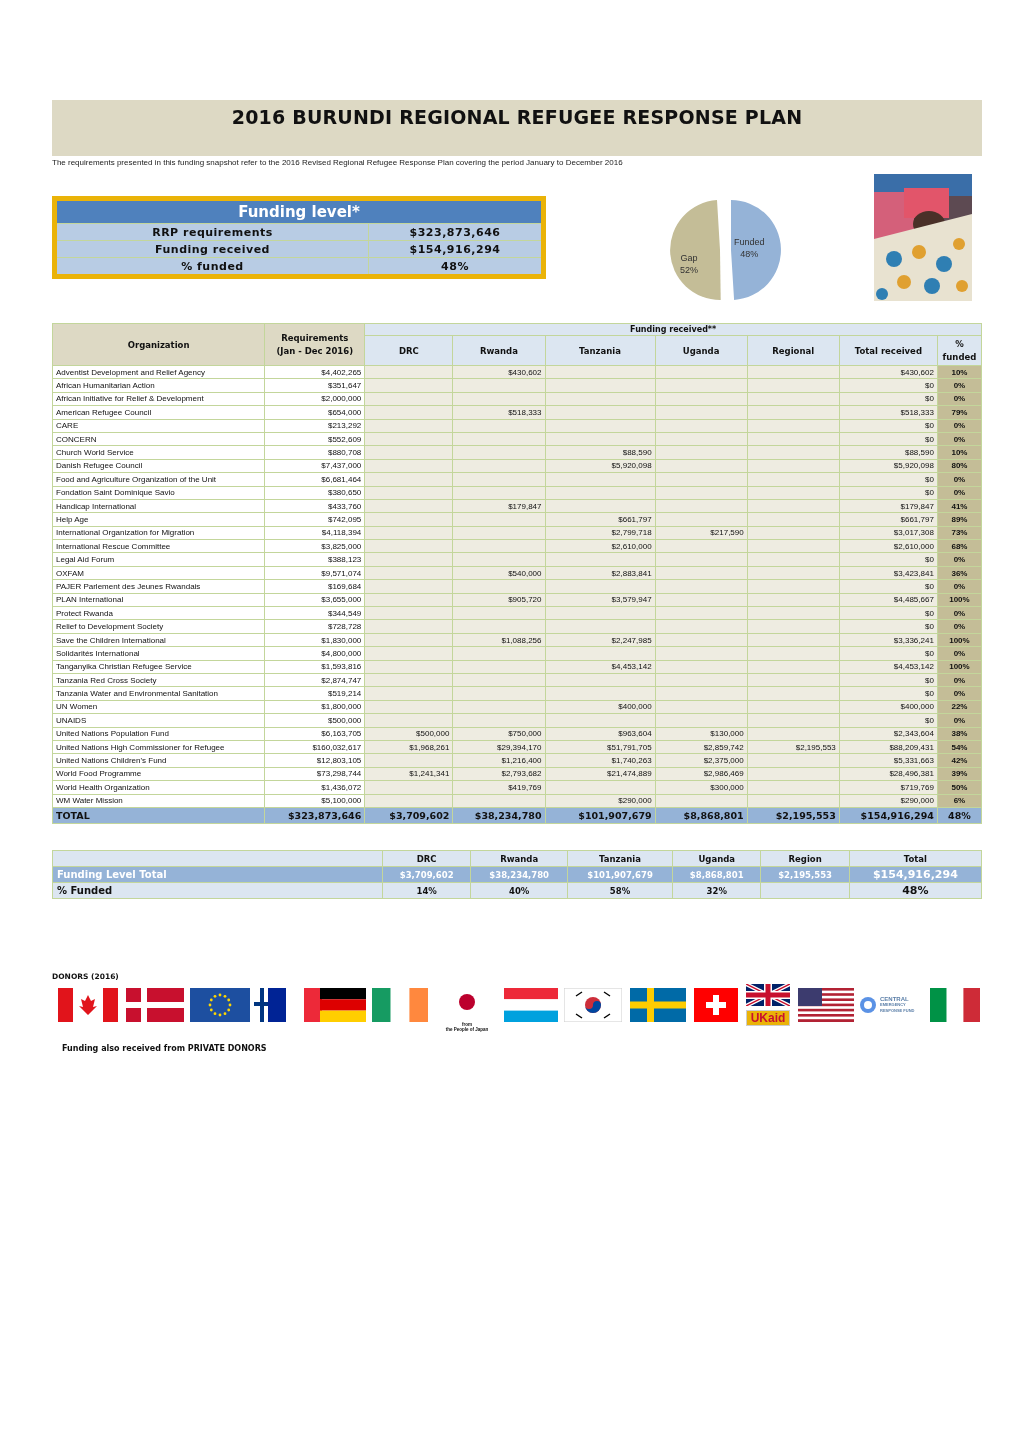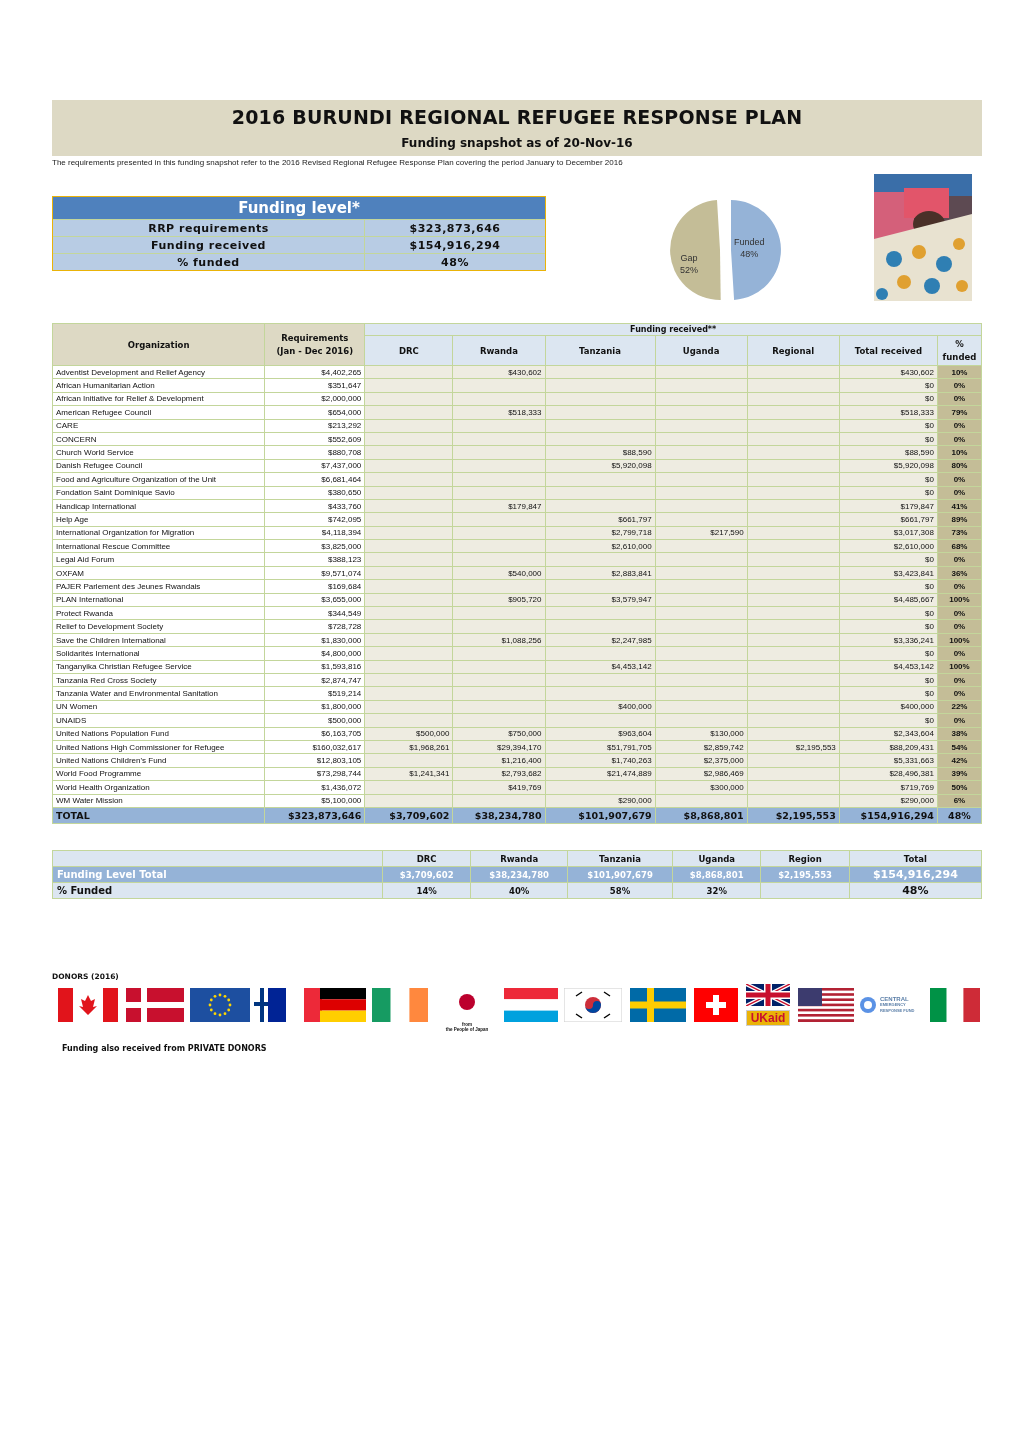--- a/index.html
+++ b/index.html
@@ -3,21 +3,21 @@
 <meta charset="utf-8">
 <style>
   * { box-sizing: border-box; margin: 0; padding: 0; }
   body { width: 1024px; height: 1449px; background: #ffffff; font-family: "Liberation Sans", sans-serif; color: #111; position: relative; overflow: hidden; }
   .page { position: absolute; left: 52px; top: 100px; width: 930px; }
   .title-band { background: #ddd9c4; height: 56px; text-align: center; padding-top: 6px; }
   .title-band h1 { font-family: "DejaVu Sans", sans-serif; font-size: 19px; font-weight: 900; letter-spacing: 0.2px; color: #111; }
   .title-band h2 { font-family: "DejaVu Sans", sans-serif; font-size: 12px; font-weight: 900; margin-top: 8px; }
   .intro { font-size: 8px; margin-top: 2px; color: #222; }
 
-  .funding-level { position: absolute; left: 0; top: 96px; width: 494px; border: 1px solid #eab308; }
+  .funding-level { position: absolute; left: 0; top: 96px; width: 494px; border: 5px solid #eab308; }
   .fl-head { background: #4f81bd; color: #fff; text-align: center; font-family: "DejaVu Sans", sans-serif; font-weight: 900; font-size: 15px; height: 22px; line-height: 22px; }
   .fl-row { display: flex; background: #b8cce4; height: 17px; line-height: 17px; border-top: 1px solid #c3d69b; font-family: "DejaVu Sans", sans-serif; font-weight: 900; font-size: 11px; letter-spacing: 0.5px; }
   .fl-row .lbl { width: 312px; text-align: center; border-right: 1px solid #c3d69b; }
   .fl-row .val { flex: 1; text-align: center; }
 
   .pie-wrap { position: absolute; left: 614px; top: 96px; width: 120px; height: 110px; }
   .pie-label { position: absolute; font-size: 9px; color: #333; text-align: center; line-height: 12px; }
   .photo { position: absolute; left: 822px; top: 74px; width: 98px; height: 127px; overflow: hidden; background: #6b4a5a; }
 
   table.main { position: absolute; left: 0; top: 223px; width: 930px; border-collapse: collapse; font-size: 8px; }
@@ -50,21 +50,20 @@
   .flag { position: absolute; height: 34px; top: 4px; overflow: hidden; }
   .private { position: absolute; left: 10px; top: 944px; font-family: "DejaVu Sans", sans-serif; font-weight: 900; font-size: 8px; }
 </style>
 </head>
 <body>
 
 <div class="page">
 
   <div class="title-band">
     <h1>2016 BURUNDI REGIONAL REFUGEE RESPONSE PLAN</h1>
-    <h2>Funding snapshot as of 20-Nov-16</h2>
   </div>
   <div class="intro">The requirements presented in this funding snapshot refer to the 2016 Revised Regional Refugee Response Plan covering the period January to December 2016</div>
 
   <div class="funding-level">
     <div class="fl-head">Funding level*</div>
     <div class="fl-row">
       <div class="lbl">RRP requirements</div>
       <div class="val">$323,873,646</div>
     </div>
     <div class="fl-row">

